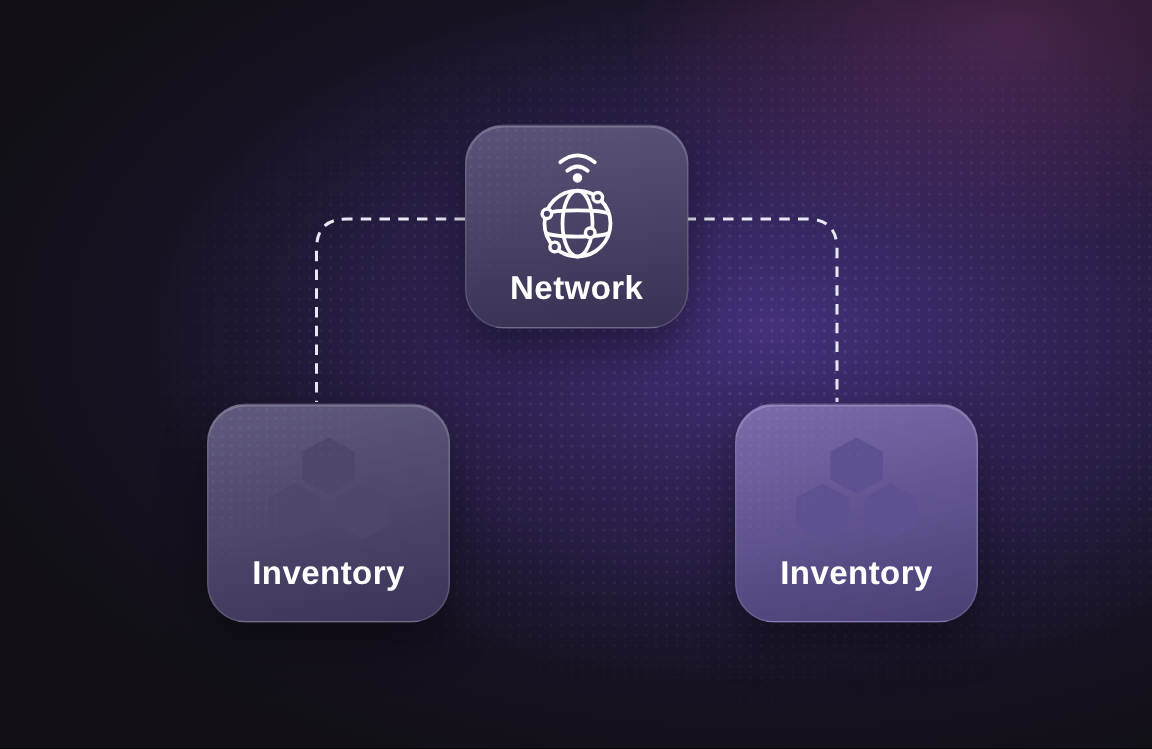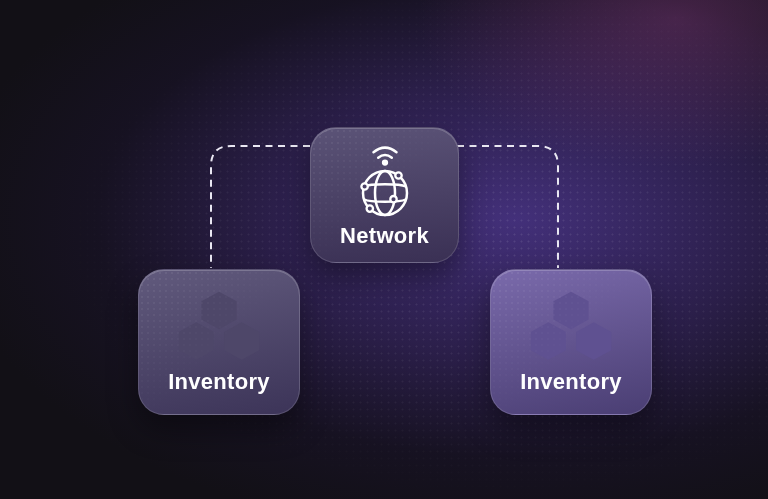--- a/index.html
+++ b/index.html
@@ -39,21 +39,20 @@
     content:"";position:absolute;inset:0;border-radius:inherit;pointer-events:none;
     background-image:radial-gradient(rgba(255,255,255,0.55) 0.8px, transparent 1.2px);
     background-size:6px 6px;
     opacity:.13;
     -webkit-mask-image:linear-gradient(135deg,#000,transparent 55%);
     mask-image:linear-gradient(135deg,#000,transparent 55%);
   }
   .node-network{
     left:310px;top:83px;width:147px;height:134px;gap:5px;
     background:linear-gradient(175deg, var(--card-network-top,#5b5377) 0%, var(--card-network-bottom,#3a3054) 100%);
-    margin-top:44px;
     --cube-fill:var(--card-network-mid,#4a4166);
   }
   .node-inv-left{
     left:138px;top:269px;width:160px;height:144px;gap:8px;
     background:linear-gradient(168deg, var(--card-inventory-left-top,#615a7d) 0%, var(--card-inventory-left-bottom,#3c3458) 100%);
     --cube-fill:var(--card-inventory-left-mid,#4e4769);
   }
   .node-inv-right{
     left:490px;top:269px;width:160px;height:144px;gap:8px;
     background:linear-gradient(168deg, var(--card-inventory-right-top,#7a6aab) 0%, var(--card-inventory-right-bottom,#4a3e73) 100%);

